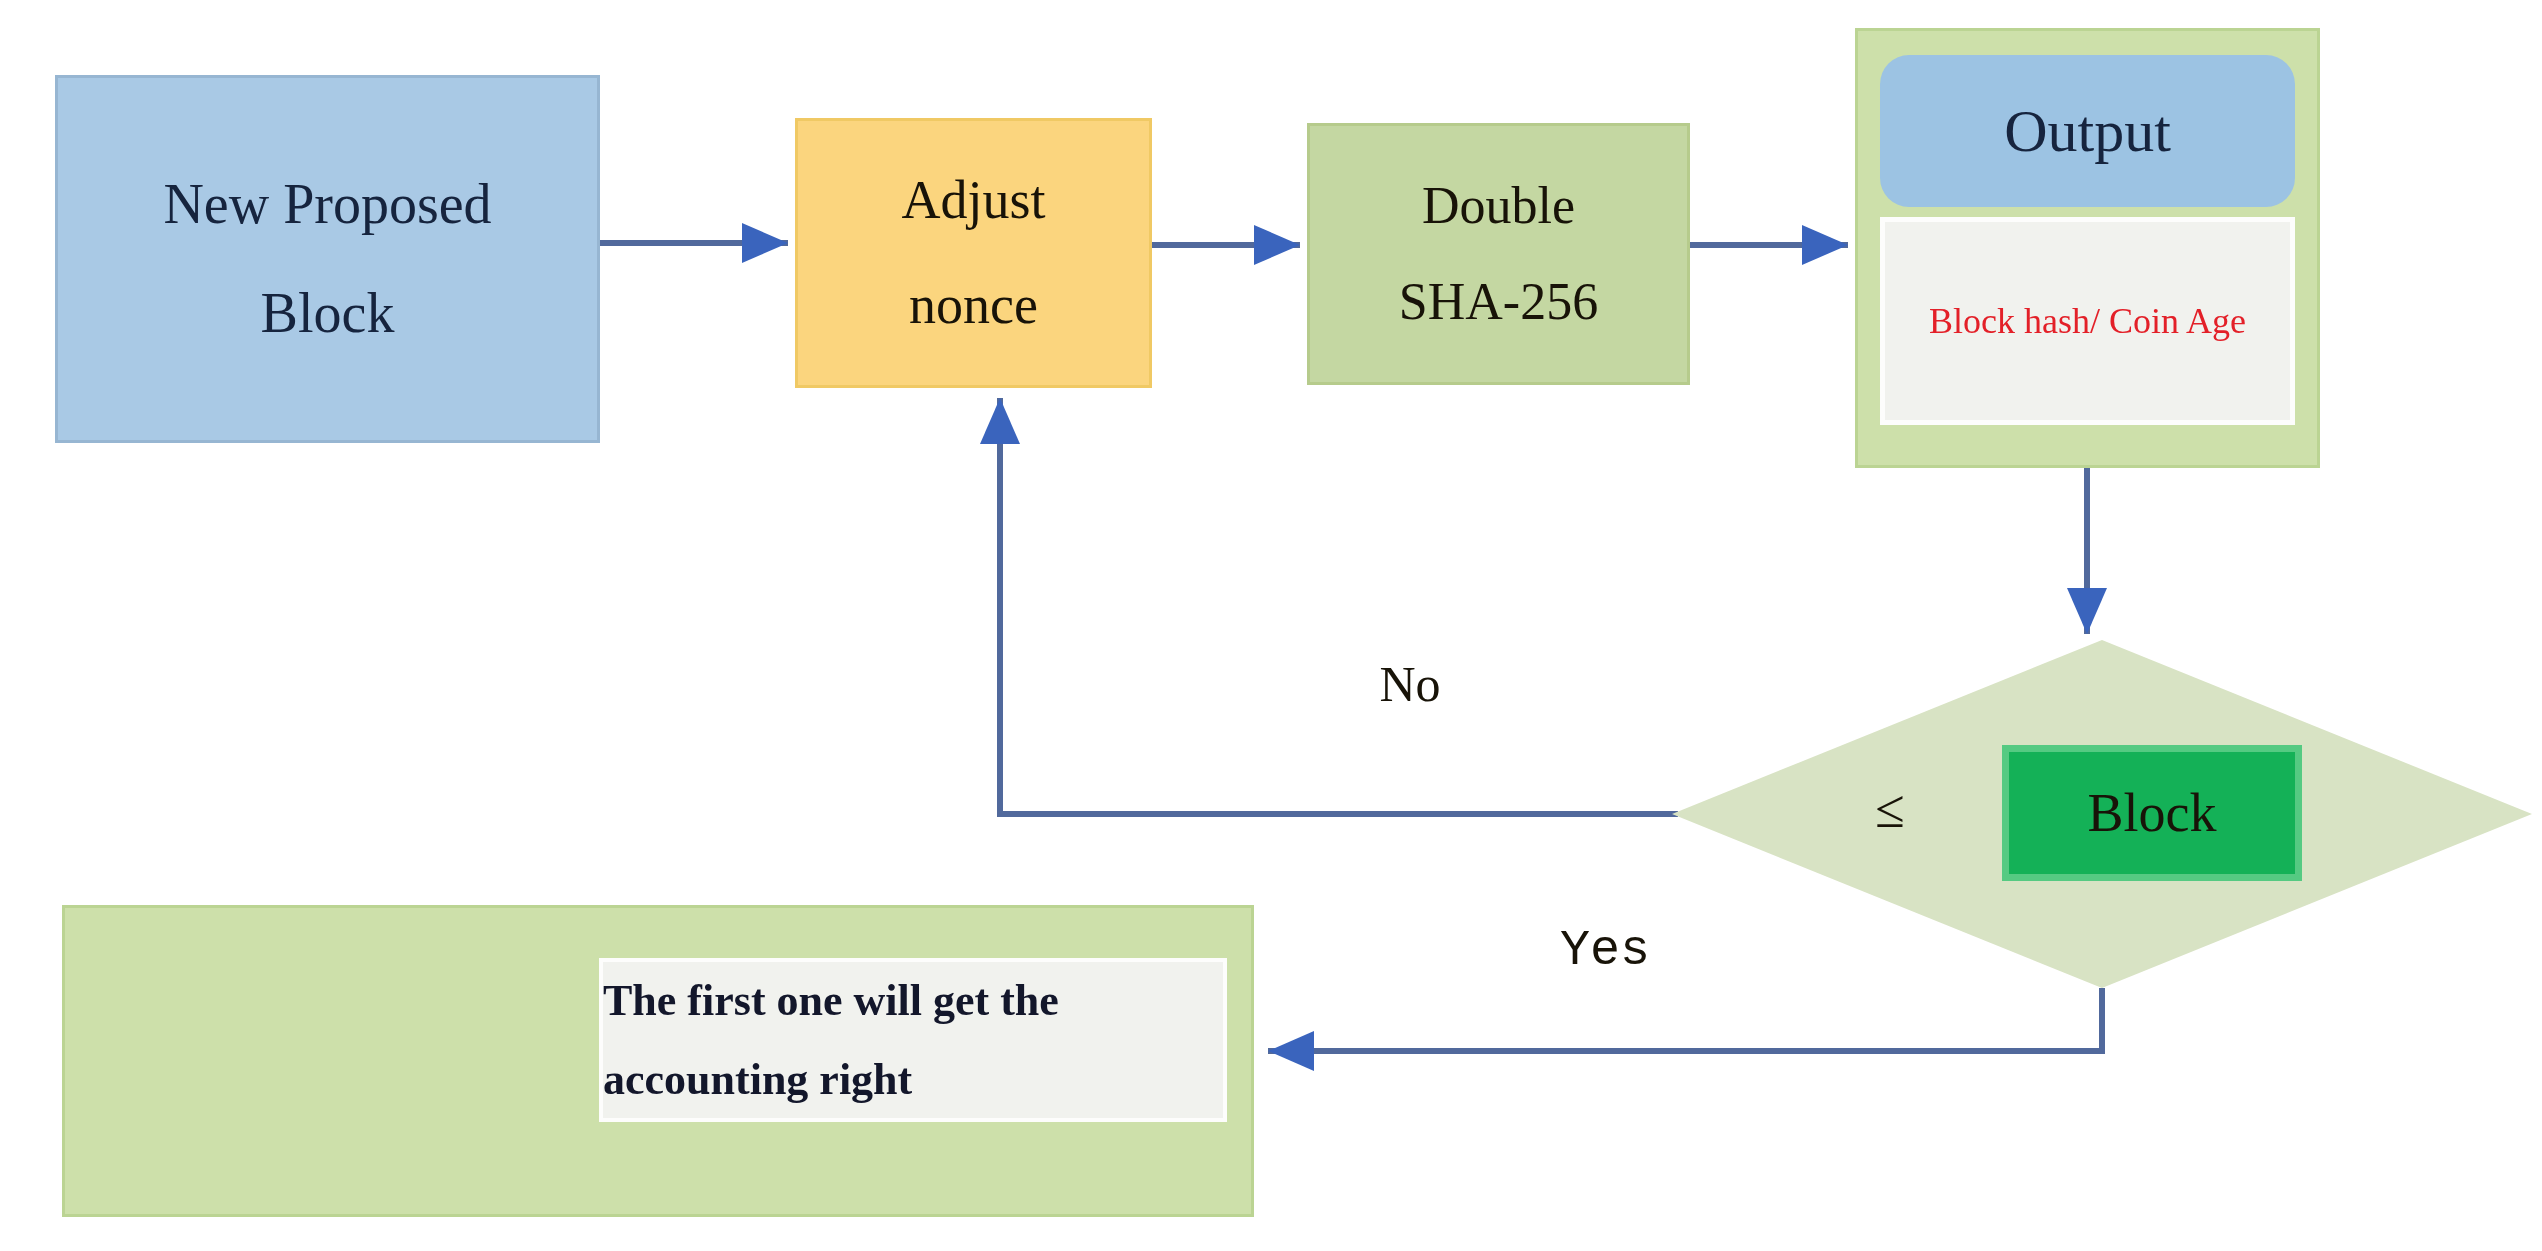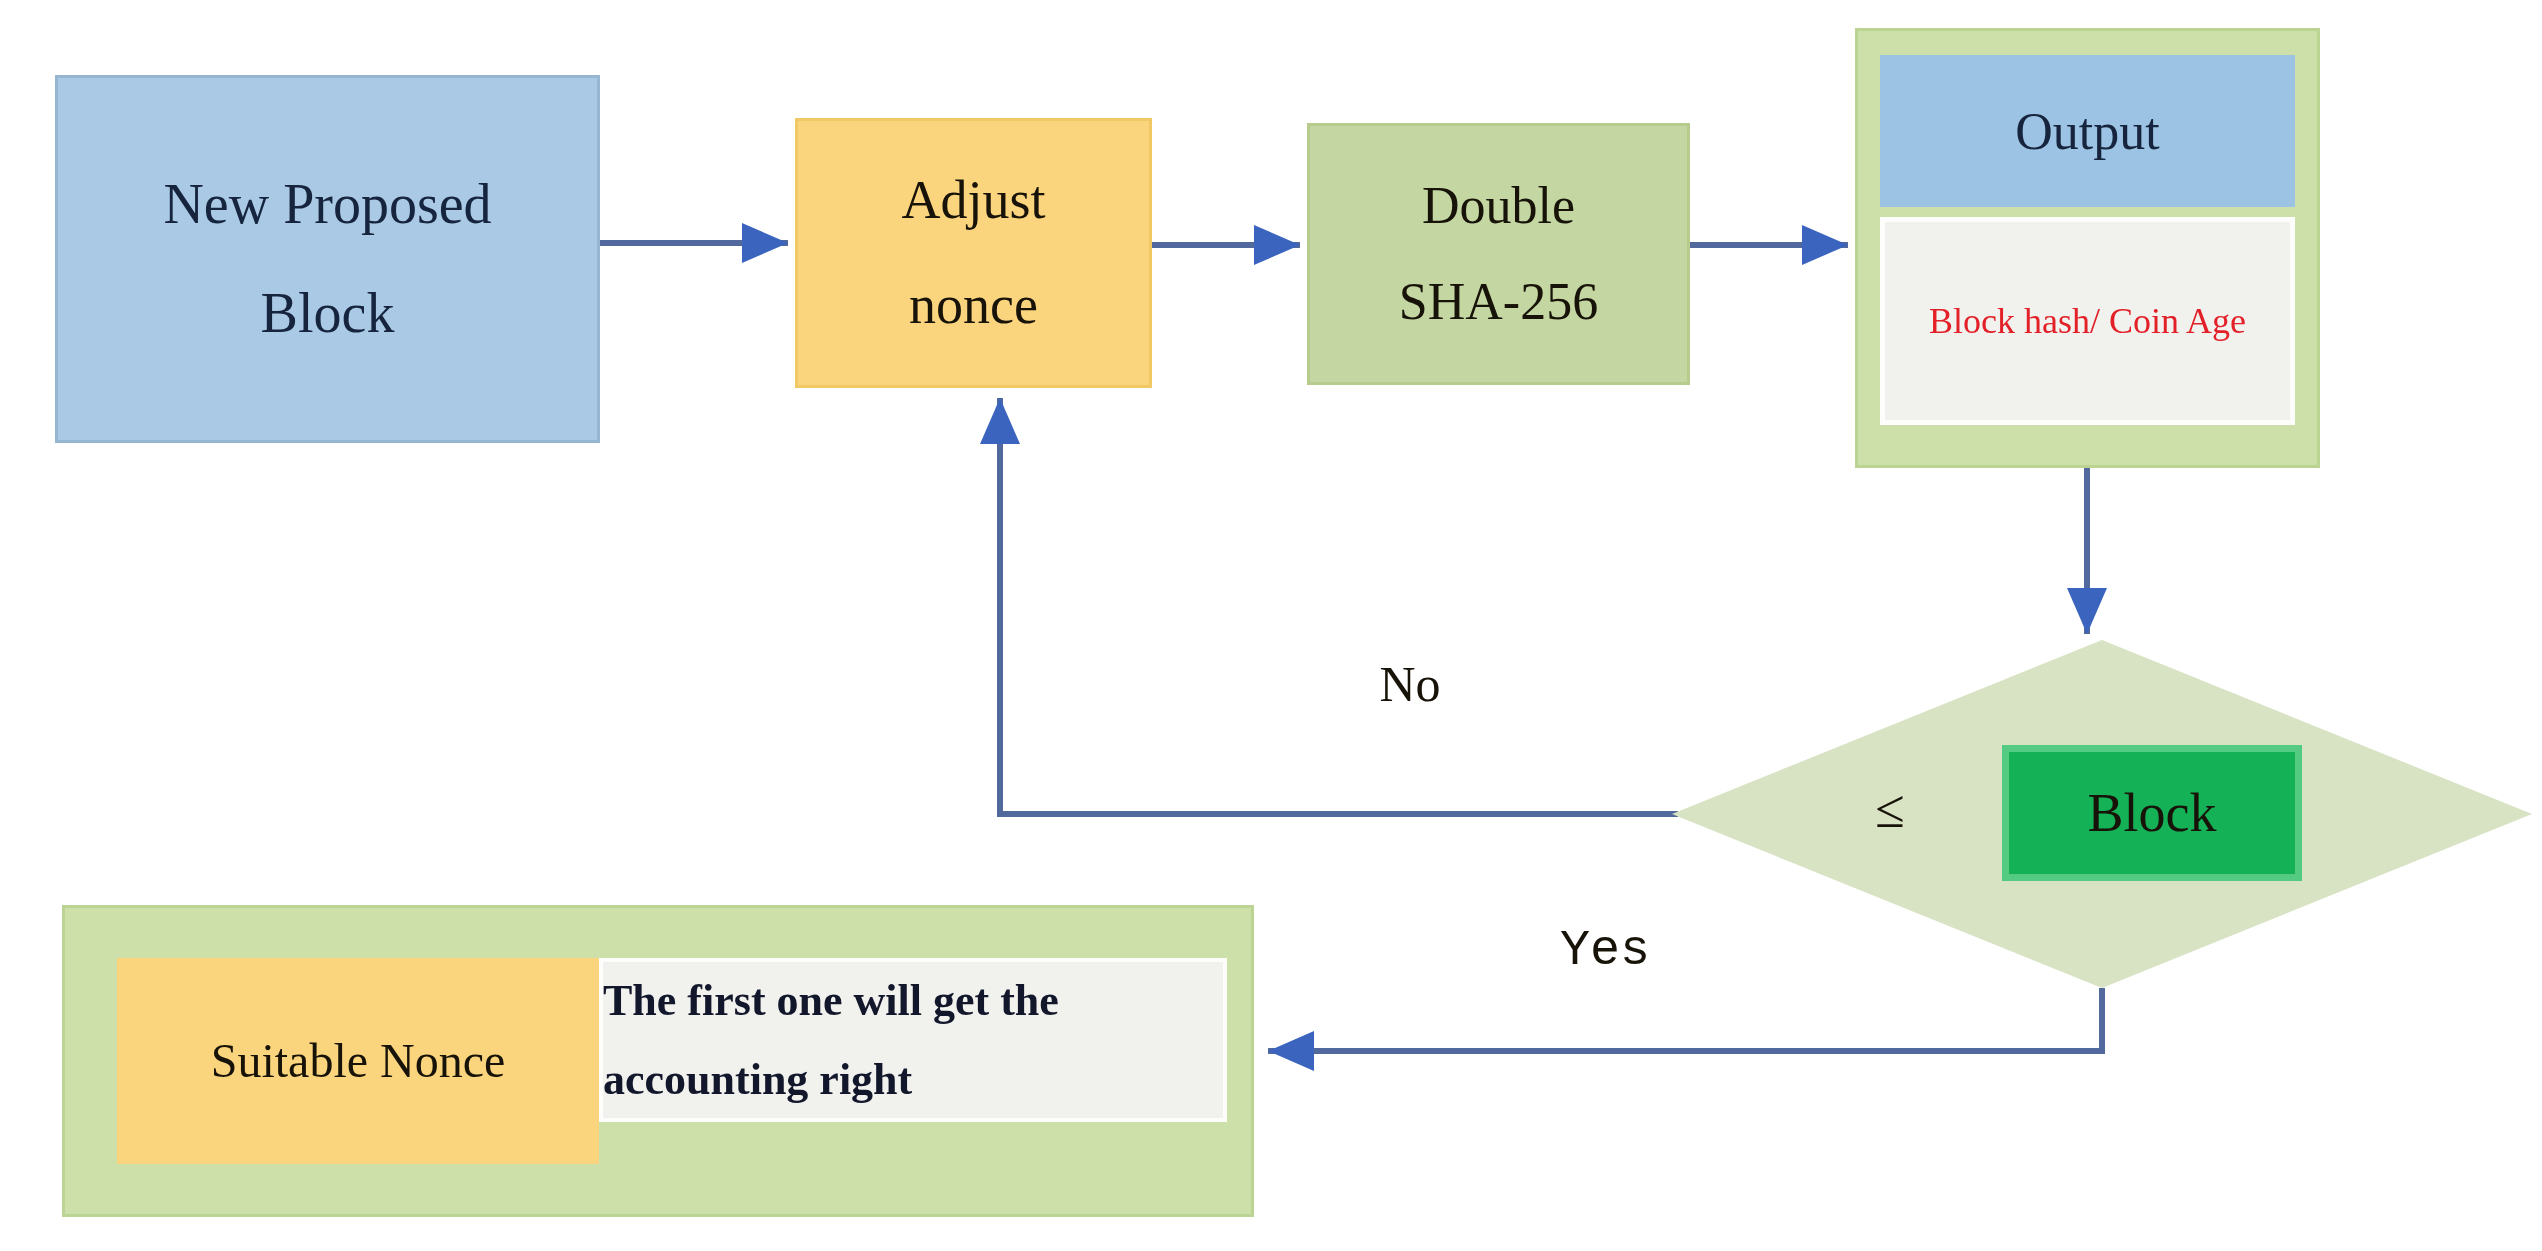--- a/index.html
+++ b/index.html
@@ -39,21 +39,21 @@
 
   .output-box{
     position:absolute;left:1855px;top:28px;width:465px;height:440px;
     background:var(--container_green);border:3px solid var(--container_border);
     box-sizing:border-box;
   }
   .output-header{
     position:absolute;left:22px;top:24px;right:22px;height:152px;
     background:var(--output_header);
     display:flex;align-items:center;justify-content:center;
-    font-size:52px;color:var(--text_navy);
+    font-size:60px;color:var(--text_navy);border-radius:29px;
   }
   .output-body{
     position:absolute;left:22px;top:186px;right:22px;height:208px;
     background:var(--panel_white);border:5px solid var(--panel_border);
     box-sizing:border-box;
     display:flex;align-items:center;justify-content:center;
   }
   .output-body .lbl{font-size:36px;line-height:1.75;color:var(--red_text);}
 
   .diamond{
@@ -139,23 +139,19 @@
   </div>
 
   <div class="diamond"></div>
   <div class="operator">≤</div>
   <div class="target-box">Block</div>
 
   <div class="edge-label edge-label-no">No</div>
   <div class="edge-label edge-label-yes">Yes</div>
 
   <div class="result-box">
-    <div class="suitable-panel">
-      <span class="lbl">Suitable
-Nonce</span>
-    </div>
     <div class="note-panel">
       <span class="lbl">The first one will get the
 accounting right</span>
     </div>
   </div>
 
 </div>
 
 </body></html>

